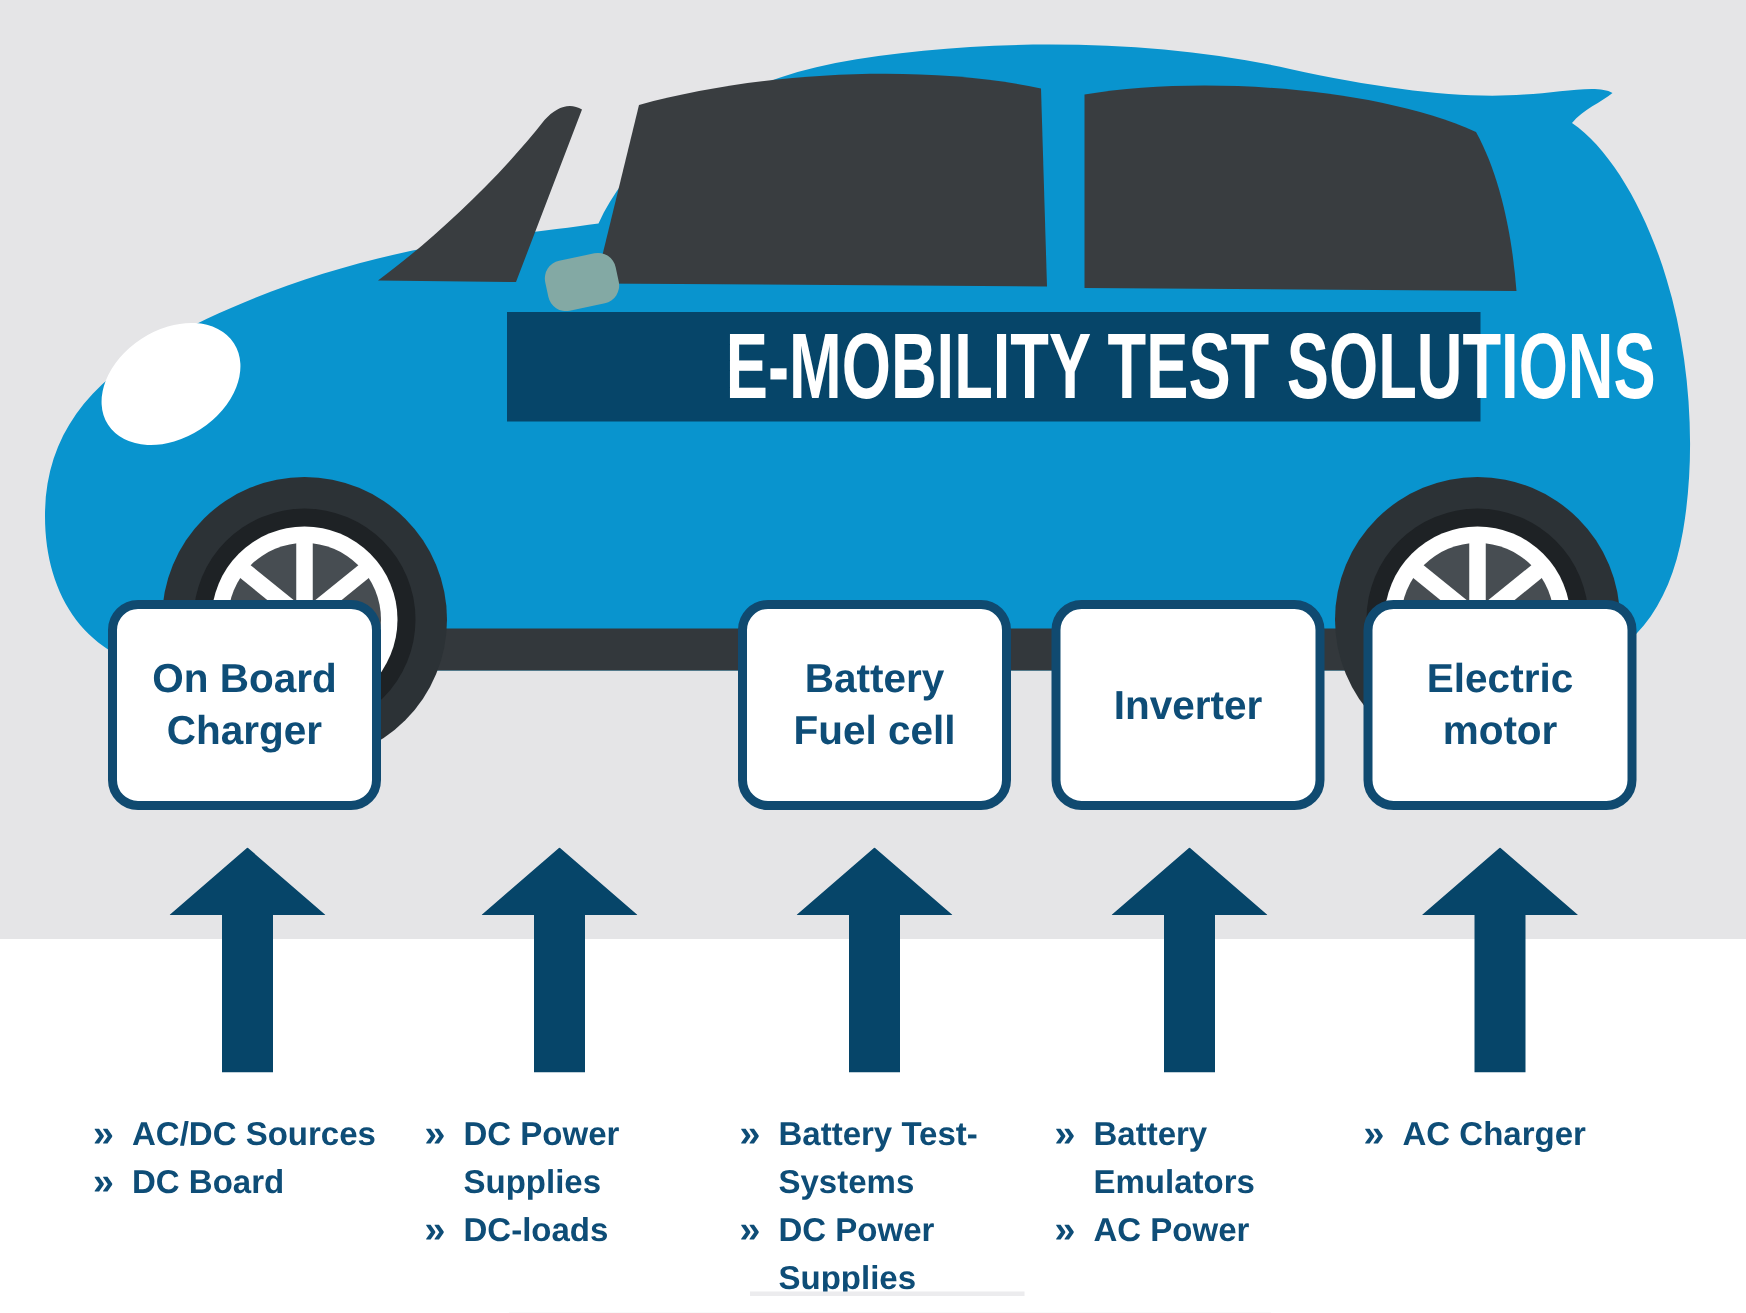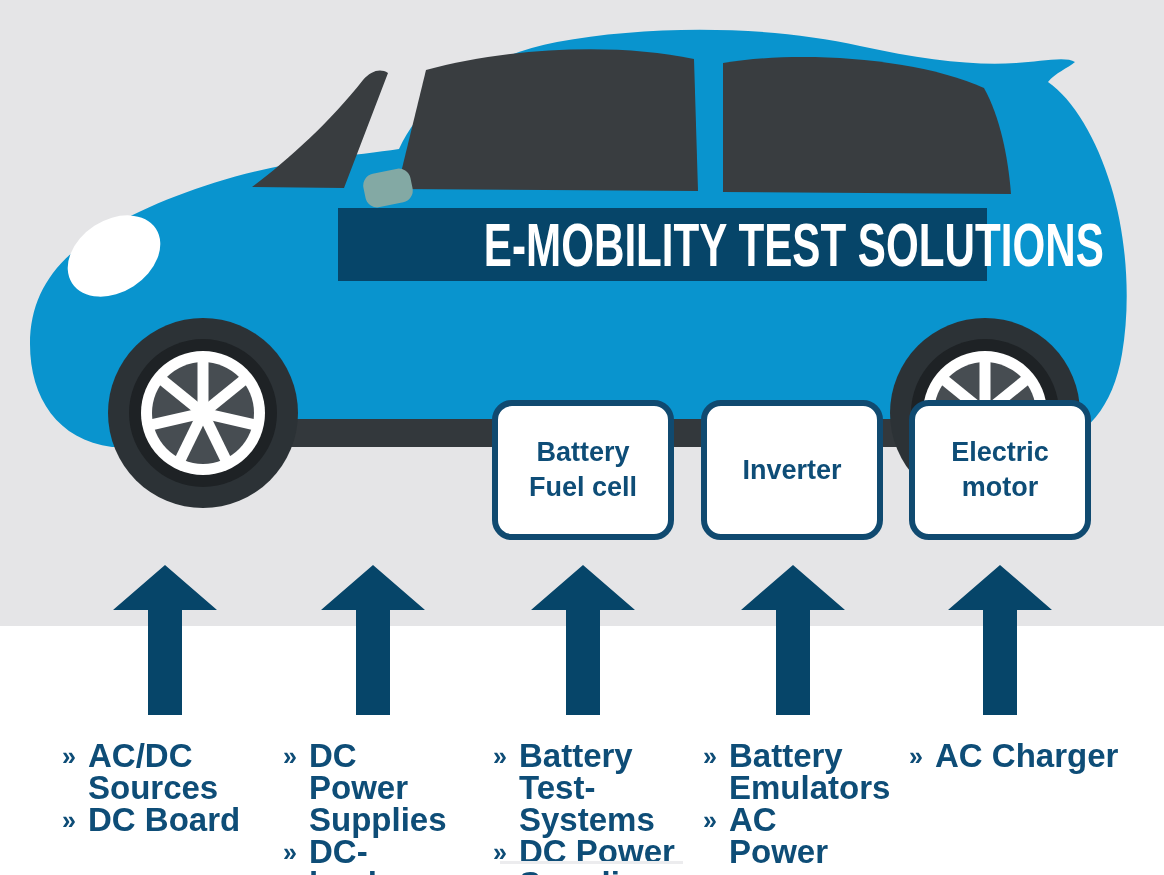--- a/index.html
+++ b/index.html
@@ -40,21 +40,21 @@
   }
   .arrow{position:absolute; top:565px; width:104px; height:150px;}
   .arrow polygon{fill:var(--navy-arrow,#064569);}
   .solutions{position:absolute; top:740px;}
   .sol-item{display:flex; align-items:flex-start;}
   .bullet{
     width:26px; flex:0 0 26px; color:var(--text-navy,#0e4d77);
     font-size:25px; font-weight:700; line-height:32px;
   }
   .sol-text{
-    color:var(--text-navy,#0e4d77); font-size:33px; font-weight:700;
+    color:var(--text-navy,#0e4d77); font-size:22px; font-weight:700;
     line-height:32px; white-space:pre-line;
   }
   .bottom-divider{position:absolute; left:500px; top:861px; width:183px; height:3px; background:#ececee;}
 </style>
 </head>
 <body>
 
 <div class="stage">
   <div class="bg-top"></div>
 
@@ -129,20 +129,24 @@
         <rect class="spoke" x="-5.5" y="-52" width="11" height="52" transform="rotate(309)"></rect>
       </g>
       <circle class="spoke" r="7"></circle>
     </g>
   </svg>
 
   <div class="banner">
     <span class="banner-text">E-MOBILITY TEST SOLUTIONS</span>
   </div>
 
+  <div class="station-box" style="left:72px">
+    <span class="station-label">On Board
+Charger</span>
+  </div>
   <div class="station-box" style="left:492px">
     <span class="station-label">Battery
 Fuel cell</span>
   </div>
   <div class="station-box" style="left:909px">
     <span class="station-label">Electric
 motor</span>
   </div>
   <div class="station-box" style="left:701px">
     <span class="station-label">Inverter</span>

